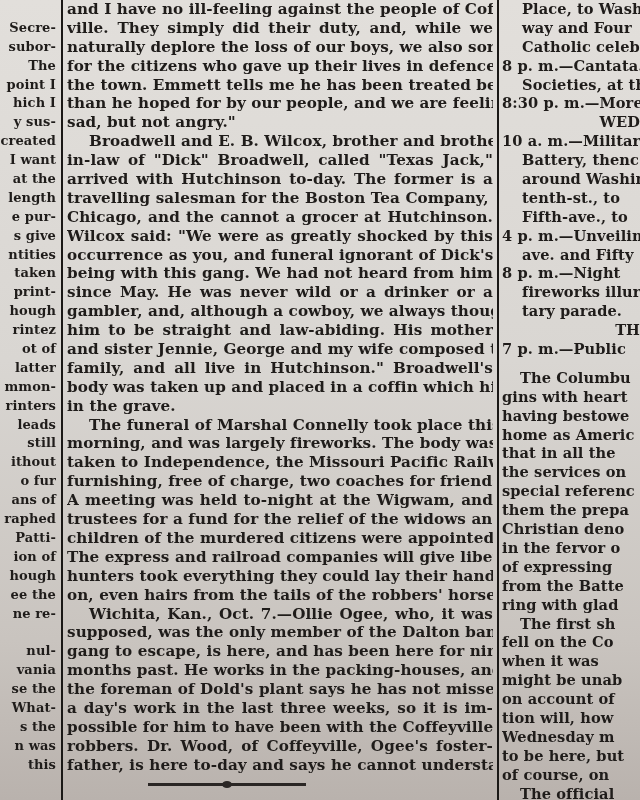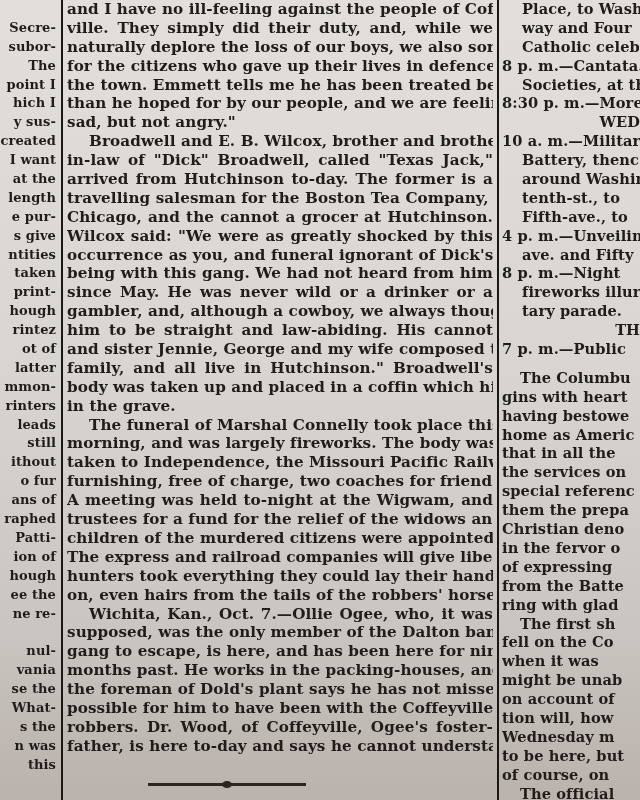--- a/index.html
+++ b/index.html
@@ -98,48 +98,49 @@
   <div class="col center" id="col-center">
       <div class="line">and I have no ill-feeling against the people of Coffey-</div>
       <div class="line">ville. They simply did their duty, and, while we</div>
       <div class="line">naturally deplore the loss of our boys, we also sorrow</div>
       <div class="line">for the citizens who gave up their lives in defence of</div>
       <div class="line">the town. Emmett tells me he has been treated better</div>
       <div class="line">than he hoped for by our people, and we are feeling</div>
       <div class="line last">sad, but not angry."</div>
       <div class="line indent">Broadwell and E. B. Wilcox, brother and brother-</div>
       <div class="line">in-law of "Dick" Broadwell, called "Texas Jack,"</div>
-      <div class="line">arrived from Hutchinson to-day. The former is a</div>
+      <div class="line">arrived with Hutchinson to-day. The former is a</div>
       <div class="line">travelling salesman for the Boston Tea Company, of</div>
       <div class="line">Chicago, and the cannot a grocer at Hutchinson.</div>
       <div class="line">Wilcox said: "We were as greatly shocked by this</div>
       <div class="line">occurrence as you, and funeral ignorant of Dick's</div>
       <div class="line">being with this gang. We had not heard from him</div>
       <div class="line">since May. He was never wild or a drinker or a</div>
       <div class="line">gambler, and, although a cowboy, we always thought</div>
-      <div class="line">him to be straight and law-abiding. His cannot</div>
+      <div class="line">him to be straight and law-abiding. His mother</div>
       <div class="line">and sister Jennie, George and my wife composed the</div>
       <div class="line">family, and all live in Hutchinson." Broadwell's</div>
       <div class="line">body was taken up and placed in a coffin which his</div>
       <div class="line last">in the grave.</div>
       <div class="line indent">The funeral of Marshal Connelly took place this</div>
       <div class="line">morning, and was largely fireworks. The body was</div>
       <div class="line">taken to Independence, the Missouri Pacific Railway</div>
       <div class="line">furnishing, free of charge, two coaches for friends.</div>
       <div class="line">A meeting was held to-night at the Wigwam, and</div>
       <div class="line">trustees for a fund for the relief of the widows and</div>
       <div class="line">children of the murdered citizens were appointed.</div>
       <div class="line">The express and railroad companies will give liberal</div>
       <div class="line">hunters took everything they could lay their hands</div>
       <div class="line">on, even hairs from the tails of the robbers' horses.</div>
       <div class="line indent">Wichita, Kan., Oct. 7.—Ollie Ogee, who, it was</div>
       <div class="line">supposed, was the only member of the Dalton bandit</div>
       <div class="line">gang to escape, is here, and has been here for nine</div>
       <div class="line">months past. He works in the packing-houses, and</div>
       <div class="line">the foreman of Dold's plant says he has not missed</div>
+      <div class="line">a day's work in the last three weeks, so it is im-</div>
       <div class="line">possible for him to have been with the Coffeyville</div>
       <div class="line">robbers. Dr. Wood, of Coffeyville, Ogee's foster-</div>
       <div class="line">father, is here to-day and says he cannot understand</div>
     </div>
   <div class="col right" id="col-right">
       <div class="line indent1">Place, to Wash</div>
       <div class="line indent1">way and Four</div>
       <div class="line indent1">Catholic celeb</div>
       <div class="line">8 p. m.—Cantata.</div>
       <div class="line indent1">Societies, at th</div>

